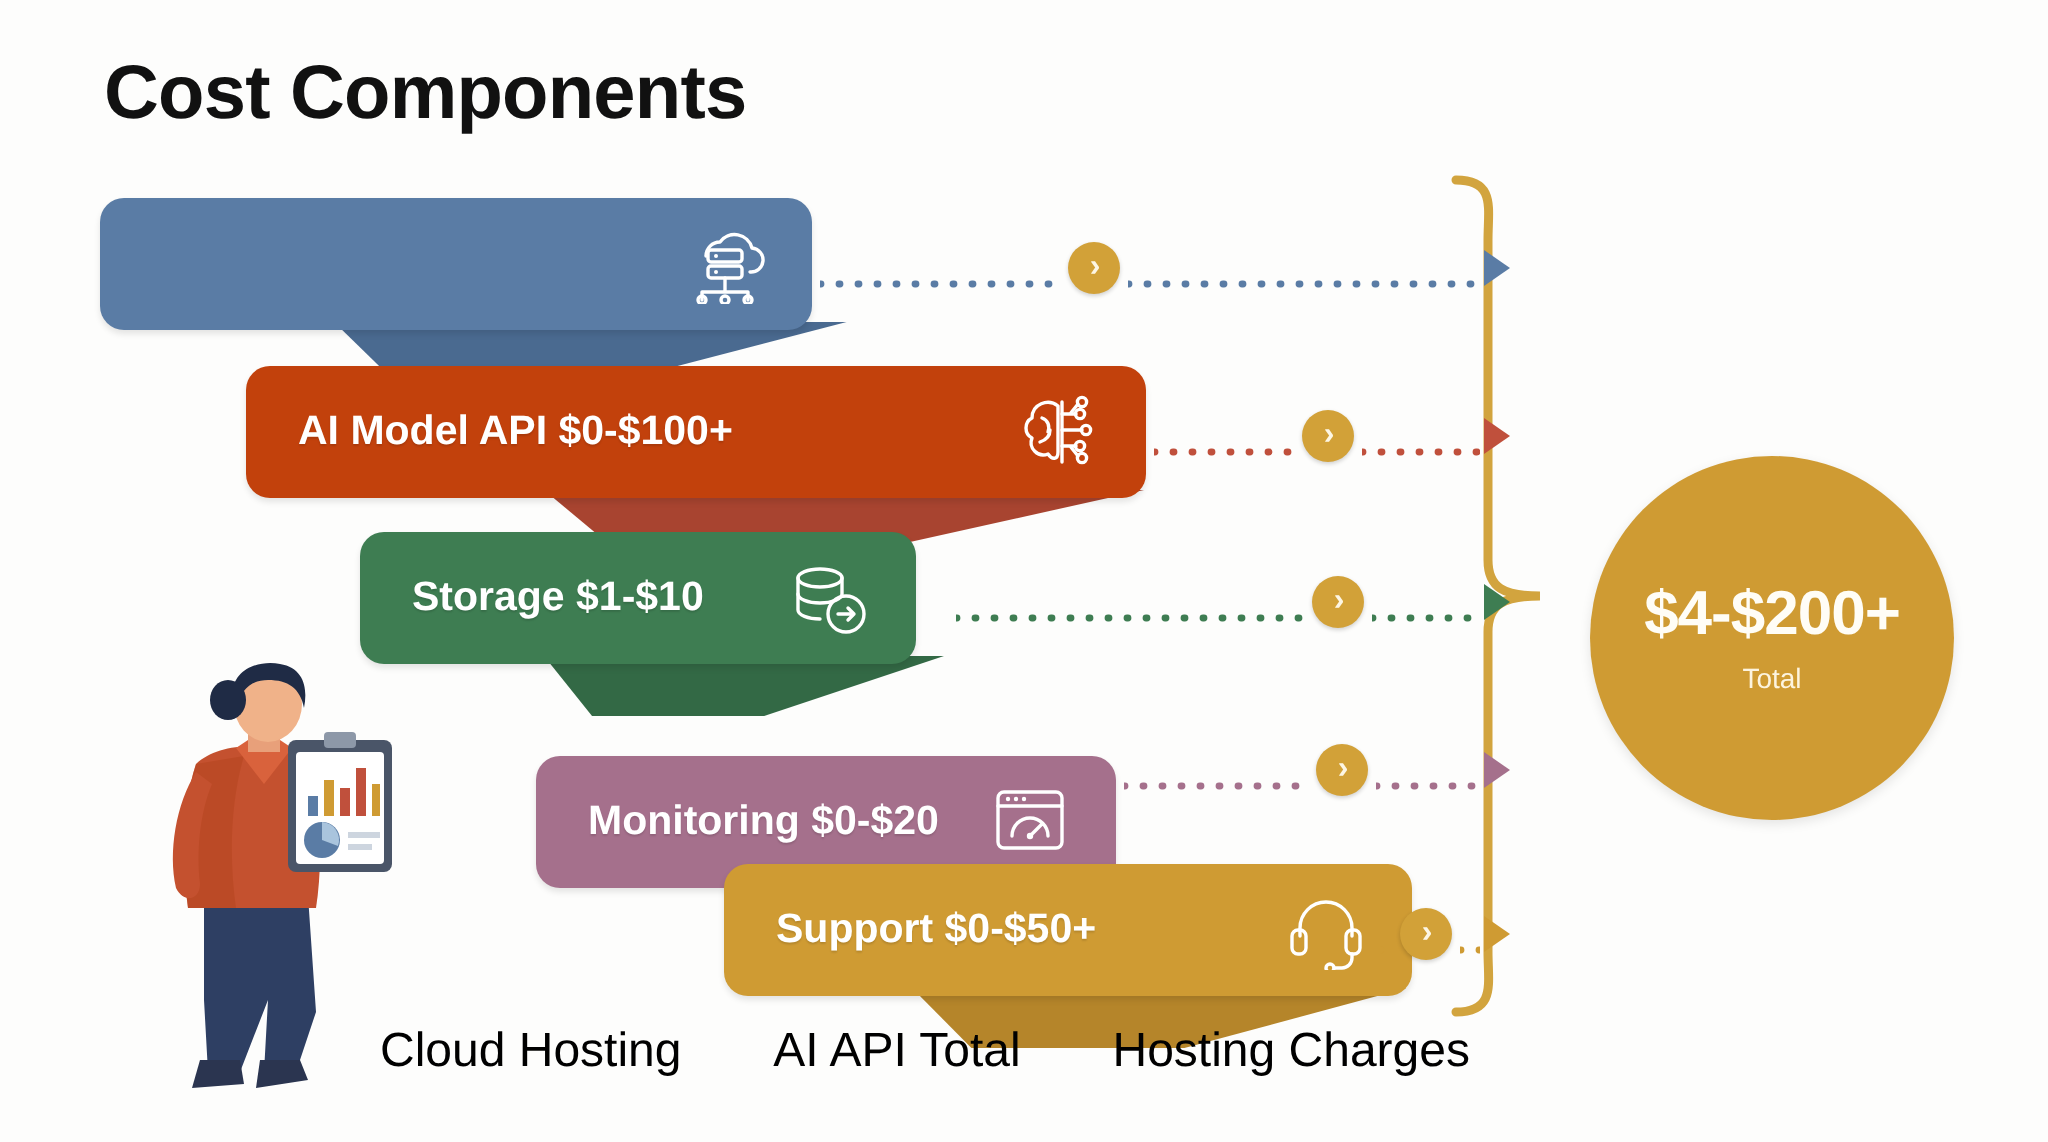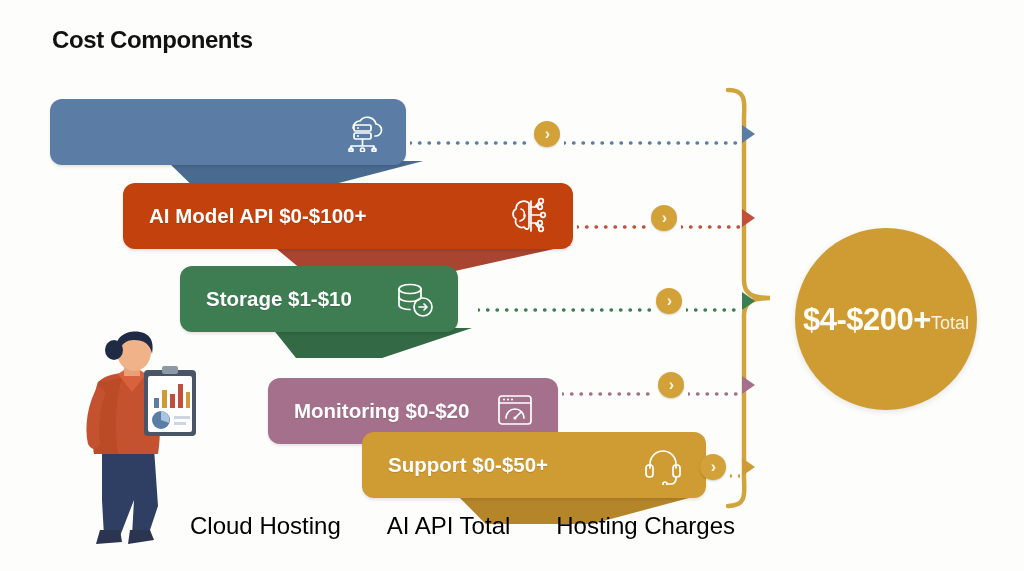--- a/index.html
+++ b/index.html
@@ -14,21 +14,21 @@
     background: #fdfdfc;
     overflow: hidden;
     font-family: "Liberation Sans", sans-serif;
   }
 
   
   .title {
     position: absolute;
     left: 52px;
     top: 26px;
-    font-size: 24px;
+    font-size: 38px;
     font-weight: bold;
     color: #111111;
     letter-spacing: -0.4px;
   }
 
   
   .row {
     position: absolute;
     height: 66px;
   }
@@ -120,35 +120,35 @@
   }
   .total-circle {
     position: absolute;
     left: 795px;
     top: 228px;
     width: 182px;
     height: 182px;
     border-radius: 50%;
     background: #cf9b33;
     display: flex;
-    flex-direction: row;
+    flex-direction: column;
     align-items: center;
     justify-content: center;
     box-shadow: 0 2px 6px rgba(0,0,0,0.10);
   }
   .total-value {
     color: #fffdf6;
     font-size: 31px;
     font-weight: bold;
     line-height: 1;
     letter-spacing: -0.5px;
   }
   .total-caption {
     color: #fdf4df;
-    font-size: 18px;
+    font-size: 14px;
     margin-top: 9px;
   }
 
   
   .axis-labels {
     position: absolute;
     left: 190px;
     top: 512px;
     width: 545px;
     display: flex;

